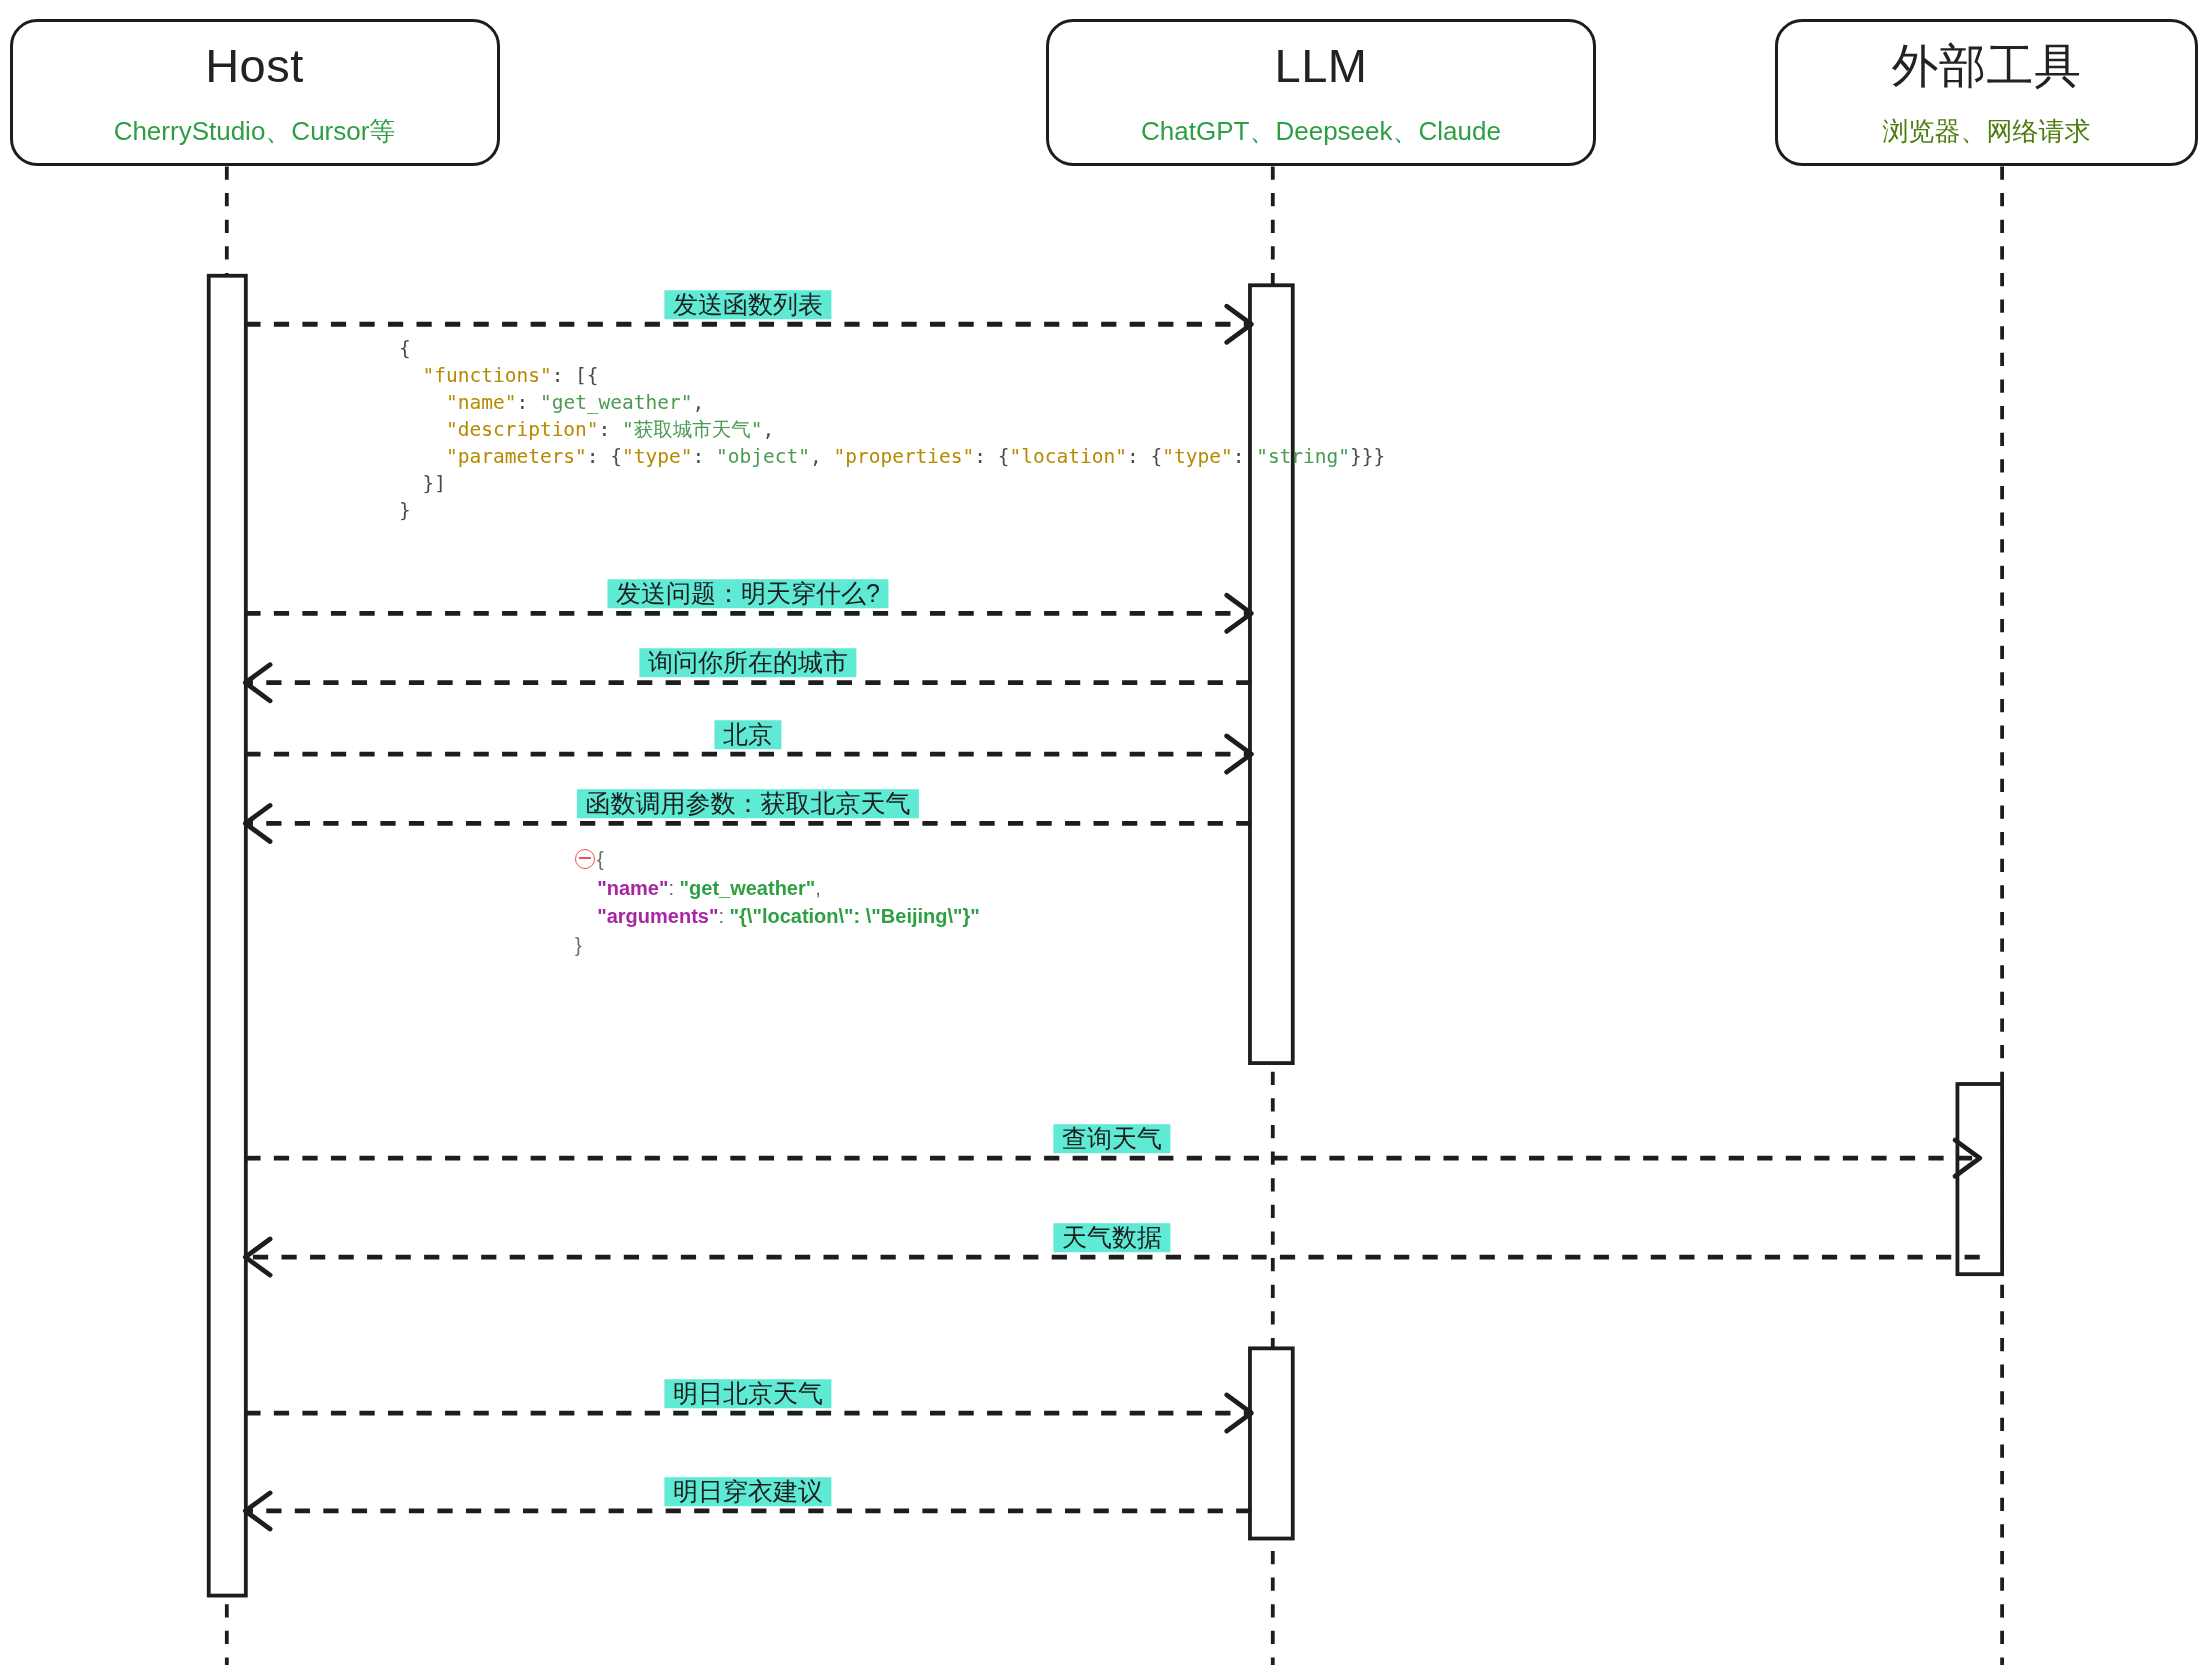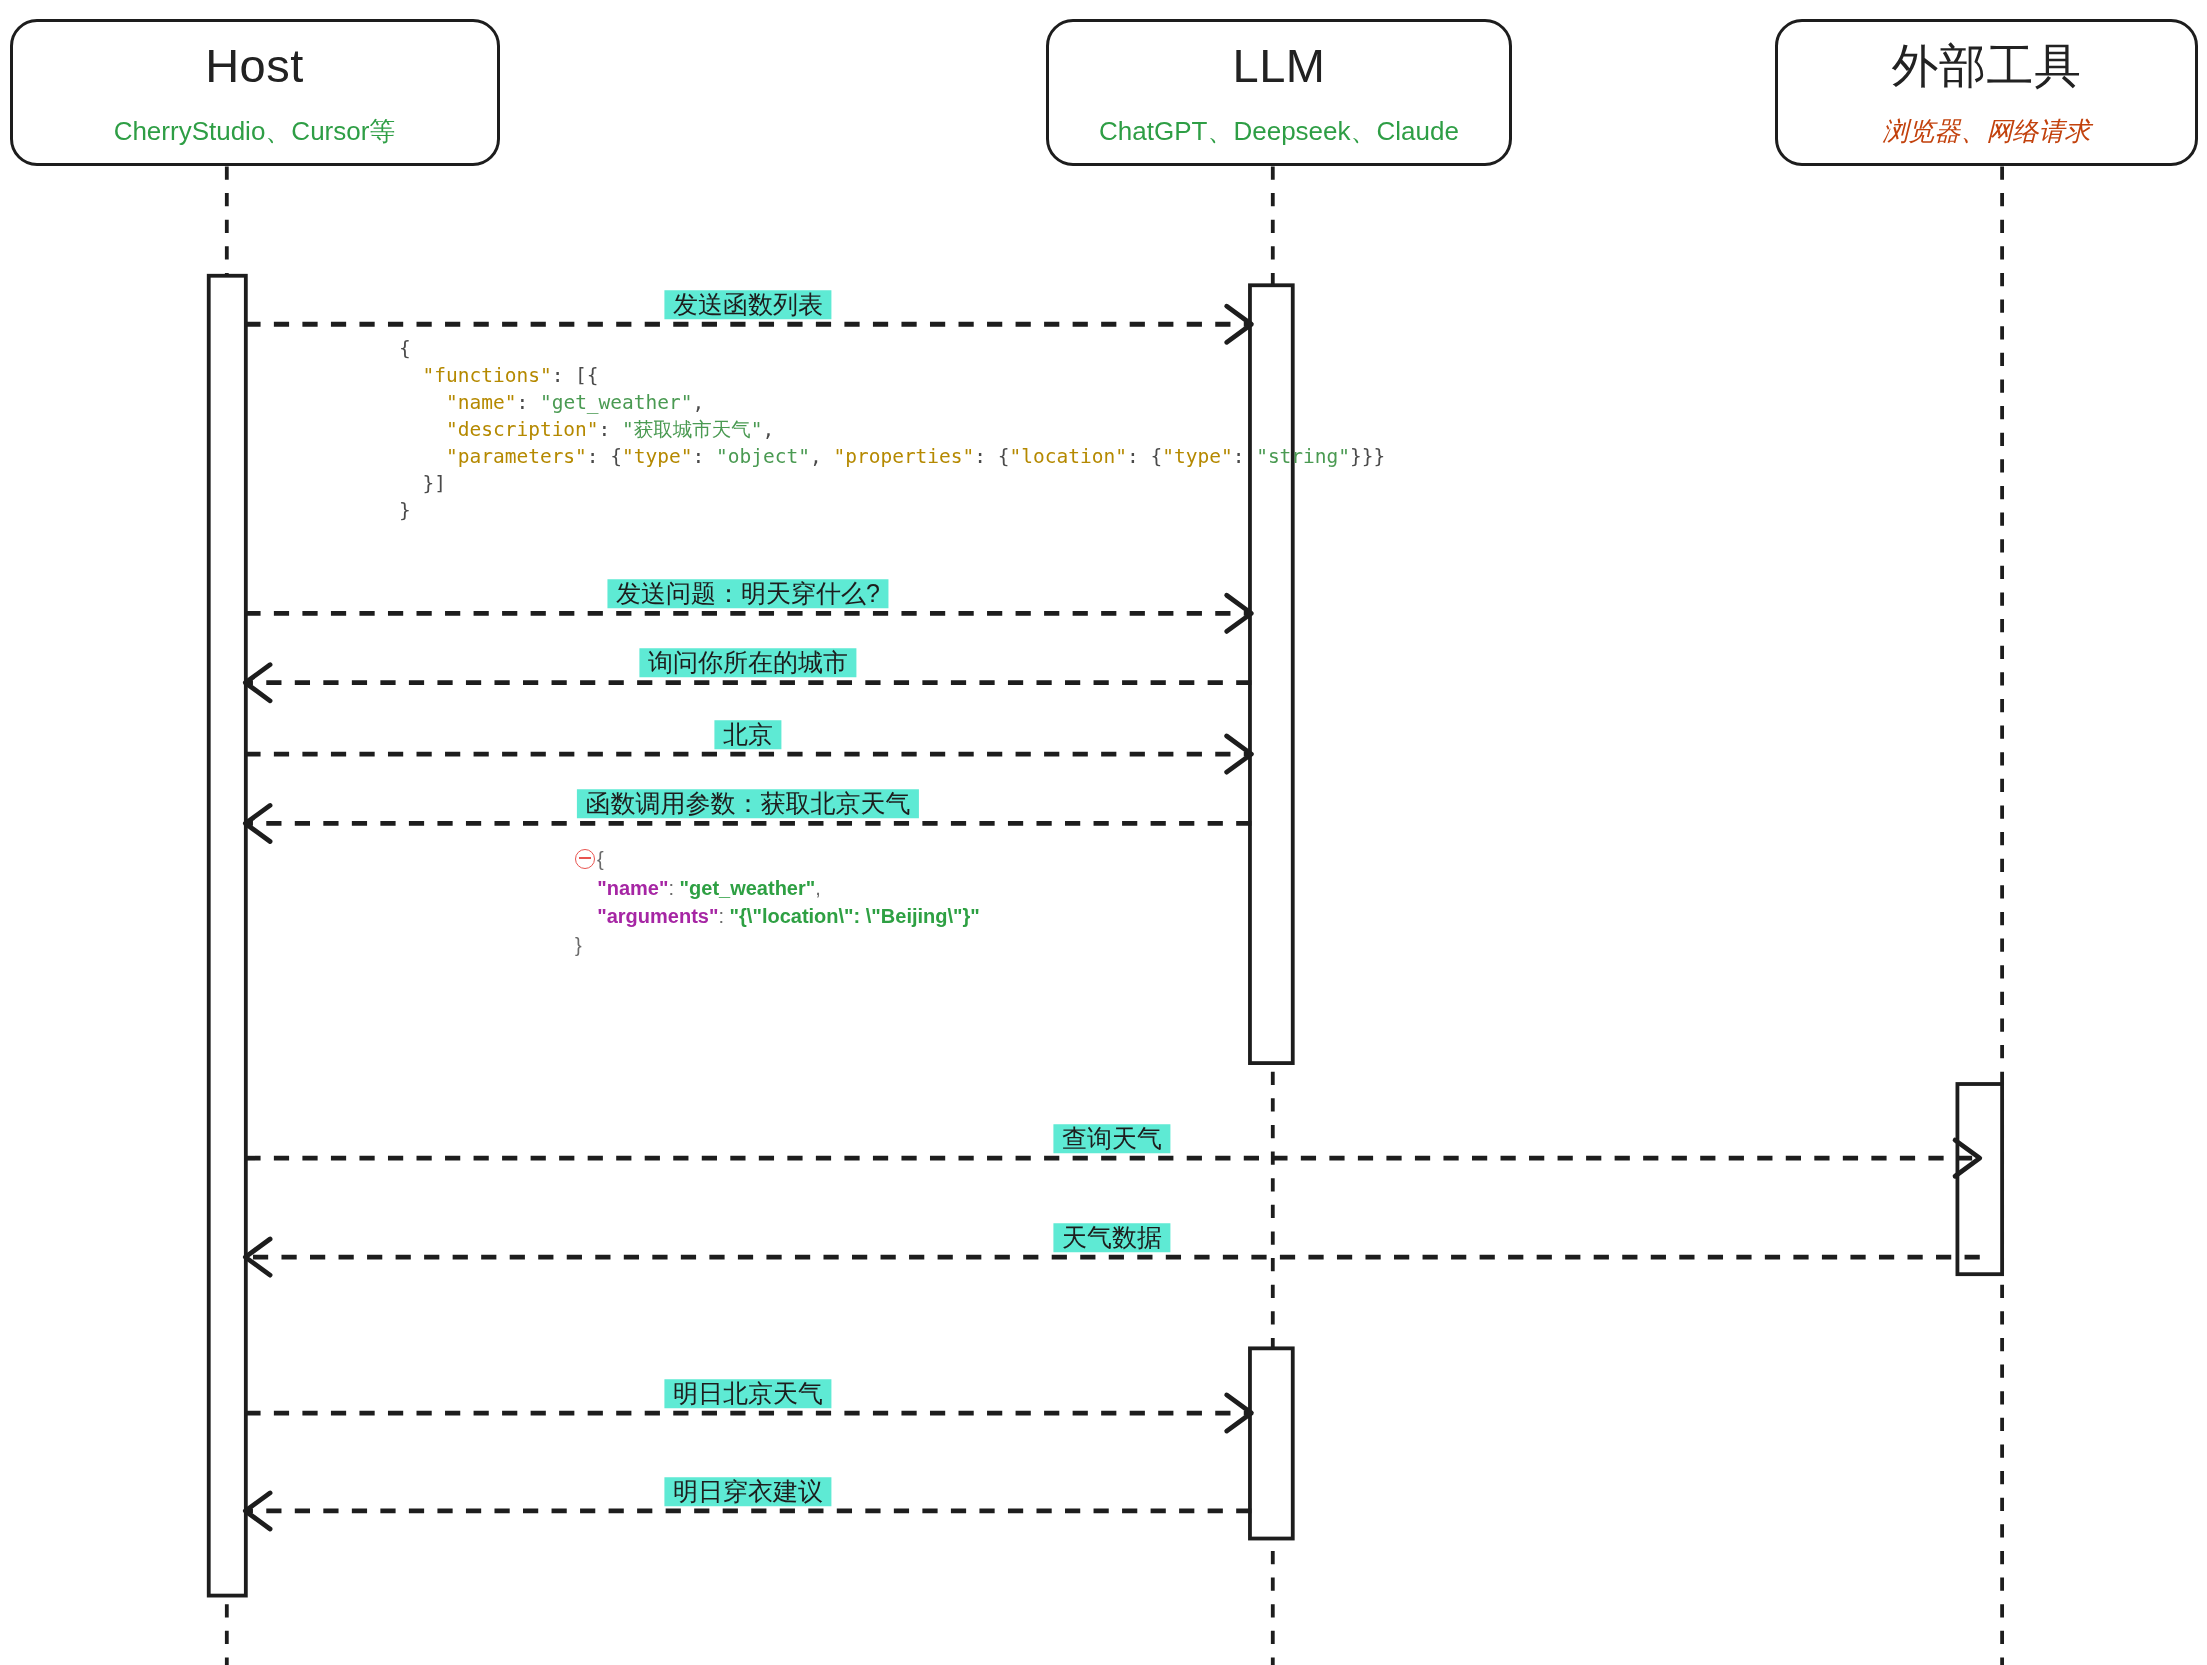--- a/index.html
+++ b/index.html
@@ -163,27 +163,27 @@
       </g>
       <g>
         <line x1="1315.5" y1="1589" x2="257.5" y2="1589" stroke="#1d1d1d" stroke-width="5" stroke-dasharray="16,14"></line>
         <path d="M 283.5 1570 L 257.5 1589 L 283.5 1608" fill="none" stroke="#1d1d1d" stroke-width="5" stroke-linecap="round" stroke-linejoin="round"></path>
       </g>
     </svg>
 <div class="participant" style="left: 9.5px; top: 19px; width: 490px; height: 147px;">
       <div class="p-title">Host</div>
       <div class="p-sub" style="color: rgb(46, 158, 69);">CherryStudio、Cursor等</div>
     </div>
-    <div class="participant" style="left: 1046px; top: 19px; width: 466px; height: 147px;">
+    <div class="participant" style="left: 1046px; top: 19px; width: 550px; height: 147px;">
       <div class="p-title">LLM</div>
       <div class="p-sub" style="color: rgb(46, 158, 69);">ChatGPT、Deepseek、Claude</div>
     </div>
     <div class="participant" style="left: 1775px; top: 19px; width: 423px; height: 147px; align-items: center;">
       <div class="p-title">外部工具</div>
-      <div class="p-sub" style="color: #c2410c; font-style: italic;">浏览器、网络请求</div>
+      <div class="p-sub" style="color: #4d7c0f;">浏览器、网络请求</div>
     </div>
     <div class="msg-label" style="left: 748px; top: 319px;">发送函数列表</div>
     <div class="msg-label" style="left: 748px; top: 608px;">发送问题：明天穿什么?</div>
     <div class="msg-label" style="left: 748px; top: 677px; text-align: center;">询问你所在的城市</div>
     <div class="msg-label" style="left: 748px; top: 749px;">北京</div>
     <div class="msg-label" style="left: 748px; top: 818px;">函数调用参数：获取北京天气</div>
     <div class="msg-label" style="left: 1112px; top: 1153px;">查询天气</div>
     <div class="msg-label" style="left: 1112px; top: 1252px;">天气数据</div>
     <div class="msg-label" style="left: 748px; top: 1408px;">明日北京天气</div>
     <div class="msg-label" style="left: 748px; top: 1506px;">明日穿衣建议</div>

